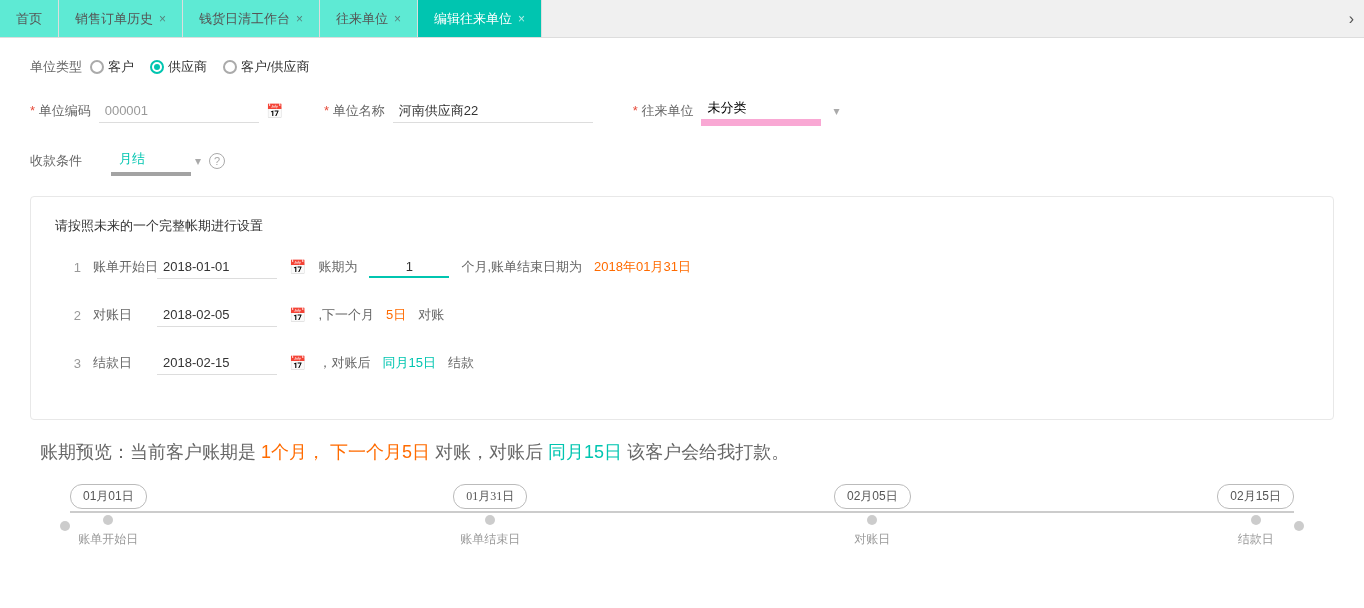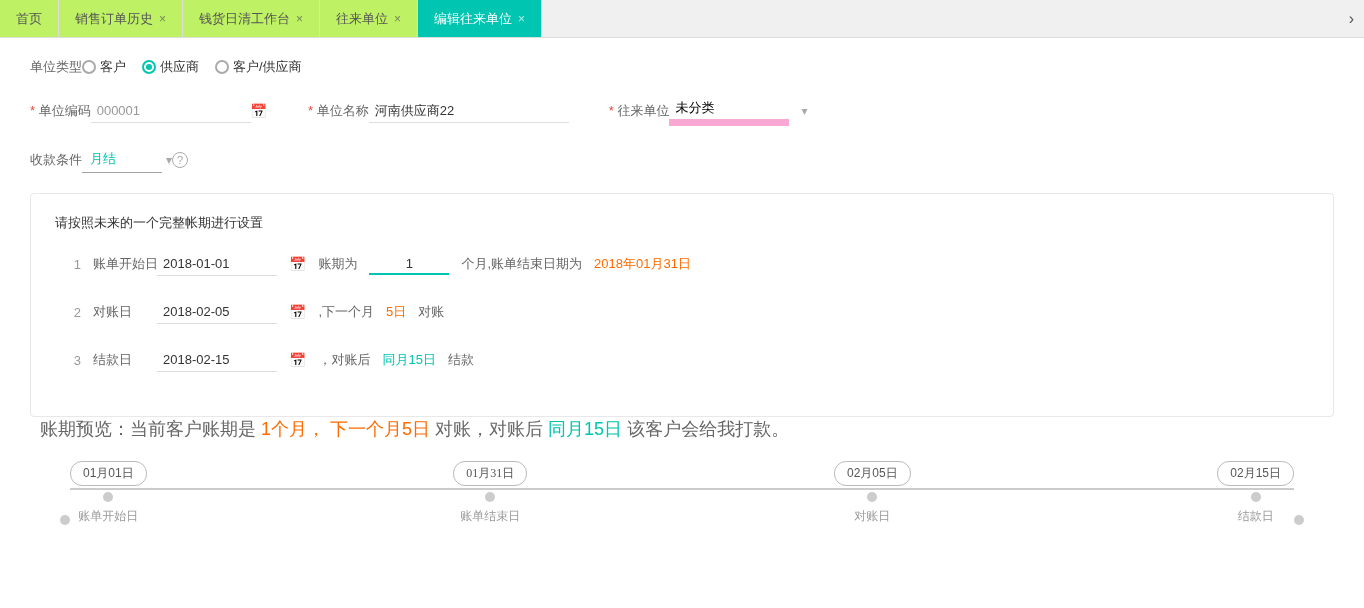--- a/index.html
+++ b/index.html
@@ -16,21 +16,21 @@
     .tab {
       display: flex;
       align-items: center;
       padding: 0 16px;
       cursor: pointer;
       font-size: 13px;
       color: #555;
       border-right: 1px solid #ddd;
       white-space: nowrap;
       gap: 6px;
-      background: #bef264;
+      background: #5eead4;
     }
     .tab.active {
       background: #00c5b0;
       color: #fff;
     }
     .tab .close-icon {
       font-size: 12px;
       opacity: 0.7;
     }
     .tab-more {
@@ -54,21 +54,21 @@
     .form-row {
       display: flex;
       align-items: center;
       margin-bottom: 20px;
       gap: 20px;
     }
 
     .field-group {
       display: flex;
       align-items: center;
-      gap: 0;
+      gap: 8px;
     }
 
     .field-label {
       color: #666;
       white-space: nowrap;
       font-size: 13px;
     }
     .field-label.required::before {
       content: '* ';
       color: #e74c3c;
@@ -179,20 +179,21 @@
       align-items: center;
       justify-content: center;
       cursor: pointer;
     }
 
     
     .period-box {
       border: 1px solid #e8e8e8;
       border-radius: 4px;
       padding: 20px 24px;
+      margin-bottom: 20px;
     }
     .period-title {
       font-size: 13px;
       color: #333;
       margin-bottom: 20px;
     }
 
     .period-row {
       display: flex;
       align-items: center;
@@ -307,21 +308,21 @@
         </select>
         <span class="arrow-icon">▾</span>
       </div>
     </div>
   </div>
 
   <div class="form-row">
     <div class="field-group">
       <span class="field-label">收款条件</span>
       <div class="dropdown-group">
-        <span class="dropdown-input text-teal" style="border-bottom:1px solid #a3a3a3; padding:4px 8px; cursor:pointer;">月结</span>
+        <span class="dropdown-input text-teal" style="border-bottom:4px solid #a3a3a3; padding:4px 8px; cursor:pointer;margin-left:21px;">月结</span>
         <span class="dropdown-arrow">▾</span>
       </div>
       <div class="help-icon">?</div>
     </div>
   </div>
 
   <div class="period-box">
     <div class="period-title">请按照未来的一个完整帐期进行设置</div>
 
     <div class="period-row">
@@ -359,21 +360,21 @@
   <div class="preview-text">
     <span>账期预览：当前客户账期是</span>
     <span class="text-orange">1个月，</span>
     <span class="text-orange">下一个月5日</span>
     <span>对账，对账后</span>
     <span class="text-teal">同月15日</span>
     <span>该客户会给我打款。</span>
   </div>
 
   <div style="padding: 0 30px;">
-    <div style="display:flex; align-items:flex-end; position:relative;">
+    <div style="display:flex; align-items:center; position:relative;">
 
       <div style="width:10px;height:10px;border-radius:50%;background:#ccc;flex-shrink:0;margin-top:20px;"></div>
 
       <div style="flex:1;position:relative;">
         <div style="position:absolute;top:27px;left:0;right:0;height:2px;background:#ccc;"></div>
         <div style="display:flex;justify-content:space-between;">
 
           <div style="display:flex;flex-direction:column;align-items:center;">
             <div style="border:1px solid #bbb;border-radius:12px;padding:3px 12px;font-size:12px;color:#555;background:#fff;margin-bottom:6px;">01月01日</div>
             <div style="width:10px;height:10px;border-radius:50%;background:#ccc;position:relative;z-index:1;"></div>

